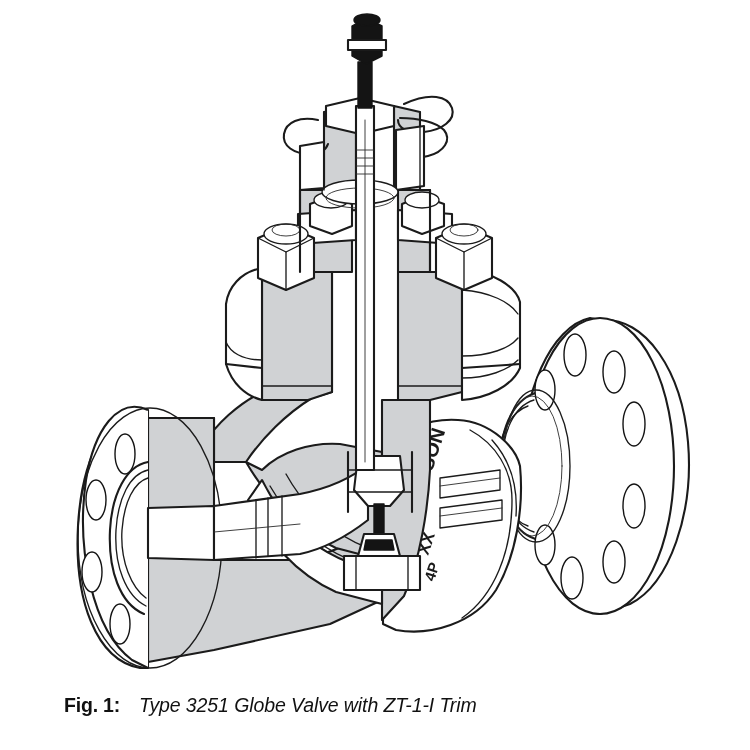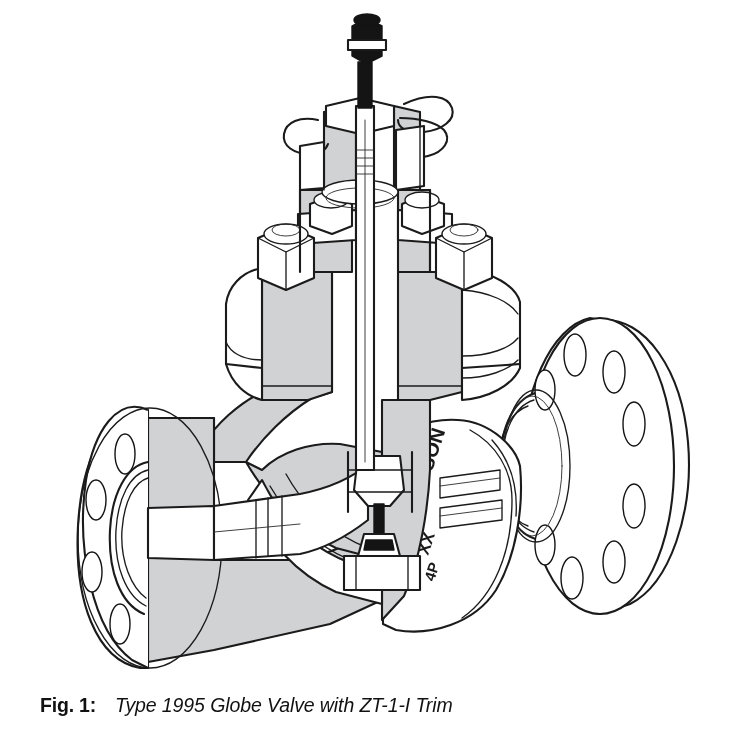--- a/index.html
+++ b/index.html
@@ -91,21 +91,21 @@
 
   
   #caption {
     position: absolute;
     left: 0;
     top: 694px;
     width: 748px;
     height: 56px;
     display: flex;
     align-items: flex-start;
-    padding-left: 40px;
+    padding-left: 64px;
     box-sizing: border-box;
   }
   .cap-label {
     font-family: "Liberation Sans", sans-serif;
     font-weight: bold;
     font-size: 19.5px;
     color: #111111;
     letter-spacing: -0.2px;
     white-space: pre;
   }
@@ -423,16 +423,16 @@
         <path class="ln" d="M 462 368 L 520 364"></path>
         <path class="ln-thin" d="M 262 386 L 332 386"></path>
         <path class="ln-thin" d="M 398 386 L 462 386"></path>
       </g>
 
     </svg>
   </div>
 
   <div id="caption">
     <span class="cap-label">Fig. 1:</span>
-    <span class="cap-title">Type 1995 Globe Valve with ZT-1-I Trim</span>
+    <span class="cap-title">Type 3251 Globe Valve with ZT-1-I Trim</span>
   </div>
 
 </div>
 
 </body></html>

